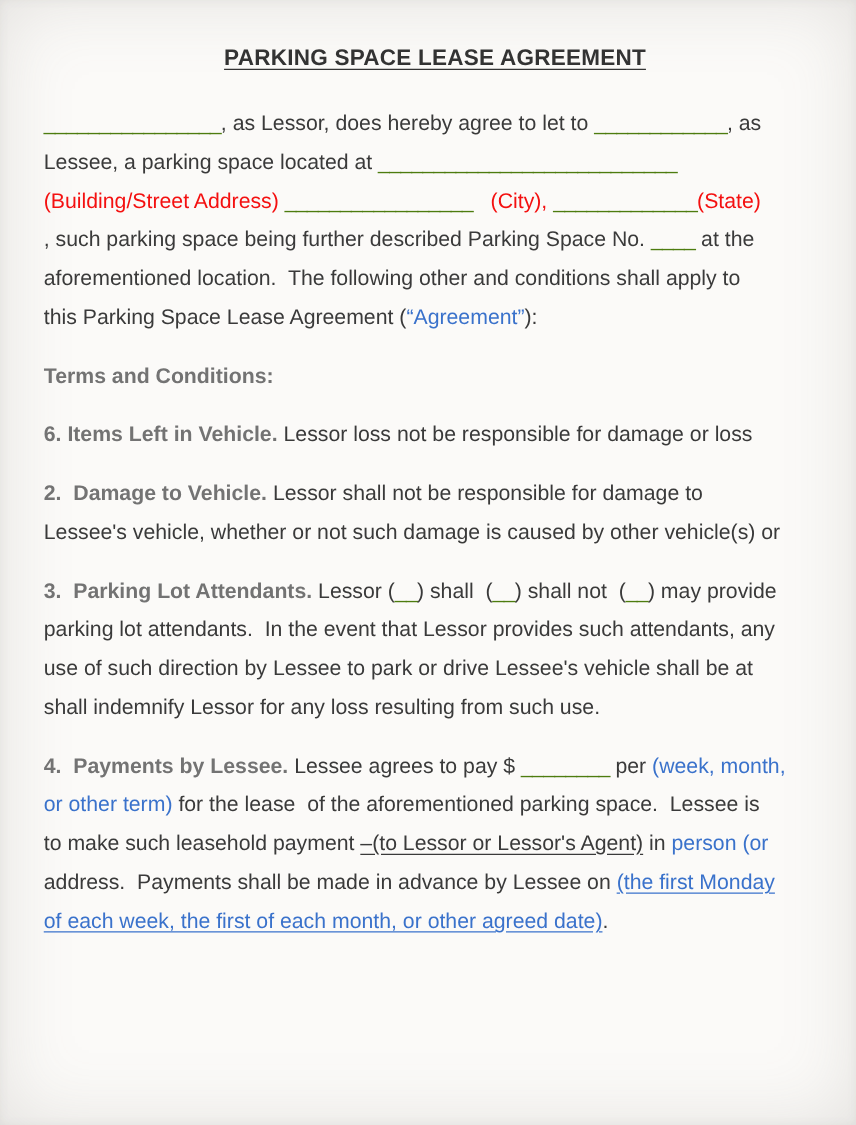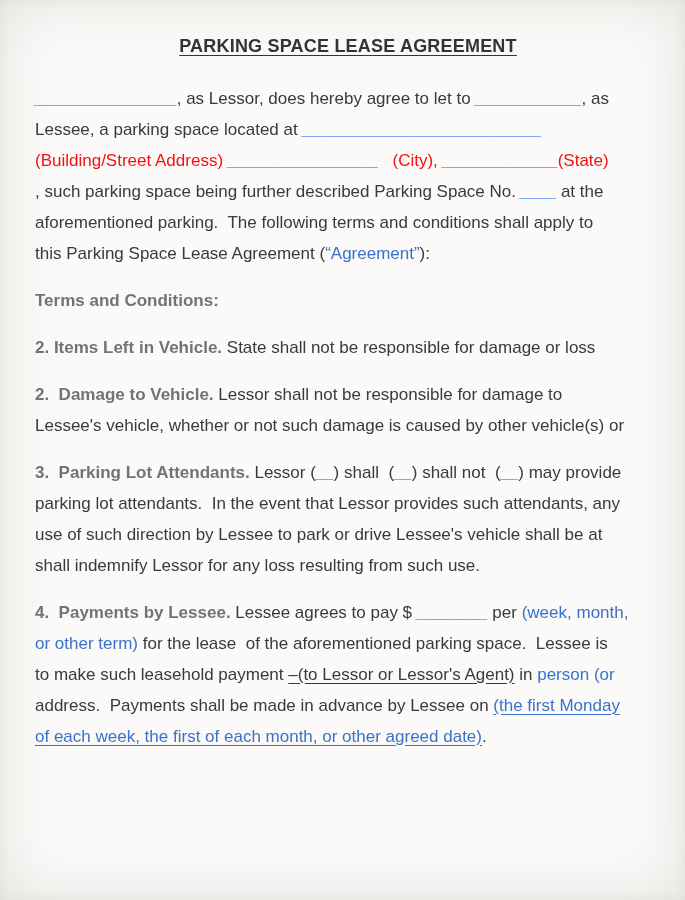--- a/index.html
+++ b/index.html
@@ -43,44 +43,44 @@
     white-space:pre;
     line-height:31px;
     font-size:17px;
     height:31px;
   }
   .run{color:var(--ink);}
   .bold{font-weight:700;color:#737373;}
   .red{color:var(--red);}
   .blue{color:var(--blue);text-align:center;}
   .ul{text-decoration:underline;text-underline-offset:3px;}
-  .blank{letter-spacing:-0.6px;color:#3b82f6;font-style:italic;}
+  .blank{letter-spacing:-0.6px;color:#4d7c0f;}
 </style>
 </head>
 <body>
 
 <div class="scan-shade"></div>
 
 <div class="doc">
   <h1 class="doc-title">PARKING SPACE LEASE AGREEMENT</h1>
 
   <div>
       <div class="paragraph">
         <div class="line"><span class="run blank">________________</span><span class="run">, as Lessor, does hereby agree to let to </span><span class="run blank">____________</span><span class="run">, as</span></div>
         <div class="line"><span class="run">Lessee, a parking space located at </span><span class="run blank">___________________________</span></div>
         <div class="line"><span class="run red">(Building/Street Address) </span><span class="run blank">_________________</span><span class="run">   </span><span class="run red">(City),</span><span class="run"> </span><span class="run blank">_____________</span><span class="run red">(State)</span></div>
         <div class="line"><span class="run">, such parking space being further described Parking Space No. </span><span class="run blank">____</span><span class="run"> at the</span></div>
-        <div class="line"><span class="run">aforementioned parking.  The following terms and conditions shall apply to</span></div>
+        <div class="line"><span class="run">aforementioned location.  The following other and conditions shall apply to</span></div>
         <div class="line"><span class="run">this Parking Space Lease Agreement (</span><span class="run blue">“Agreement”</span><span class="run">):</span></div>
       </div>
       <div class="paragraph">
         <div class="line"><span class="run bold">Terms and Conditions:</span></div>
       </div>
       <div class="paragraph">
-        <div class="line"><span class="run bold">2. Items Left in Vehicle.</span><span class="run"> State shall not be responsible for damage or loss</span></div>
+        <div class="line"><span class="run bold">6. Items Left in Vehicle.</span><span class="run"> Lessor loss not be responsible for damage or loss</span></div>
       </div>
       <div class="paragraph">
         <div class="line"><span class="run bold">2.  Damage to Vehicle.</span><span class="run"> Lessor shall not be responsible for damage to</span></div>
         <div class="line"><span class="run">Lessee's vehicle, whether or not such damage is caused by other vehicle(s) or</span></div>
       </div>
       <div class="paragraph">
         <div class="line"><span class="run bold">3.  Parking Lot Attendants.</span><span class="run"> Lessor (</span><span class="run blank">__</span><span class="run">) shall  (</span><span class="run blank">__</span><span class="run">) shall not  (</span><span class="run blank">__</span><span class="run">) may provide</span></div>
         <div class="line"><span class="run">parking lot attendants.  In the event that Lessor provides such attendants, any</span></div>
         <div class="line"><span class="run">use of such direction by Lessee to park or drive Lessee's vehicle shall be at</span></div>
         <div class="line"><span class="run">shall indemnify Lessor for any loss resulting from such use.</span></div>

